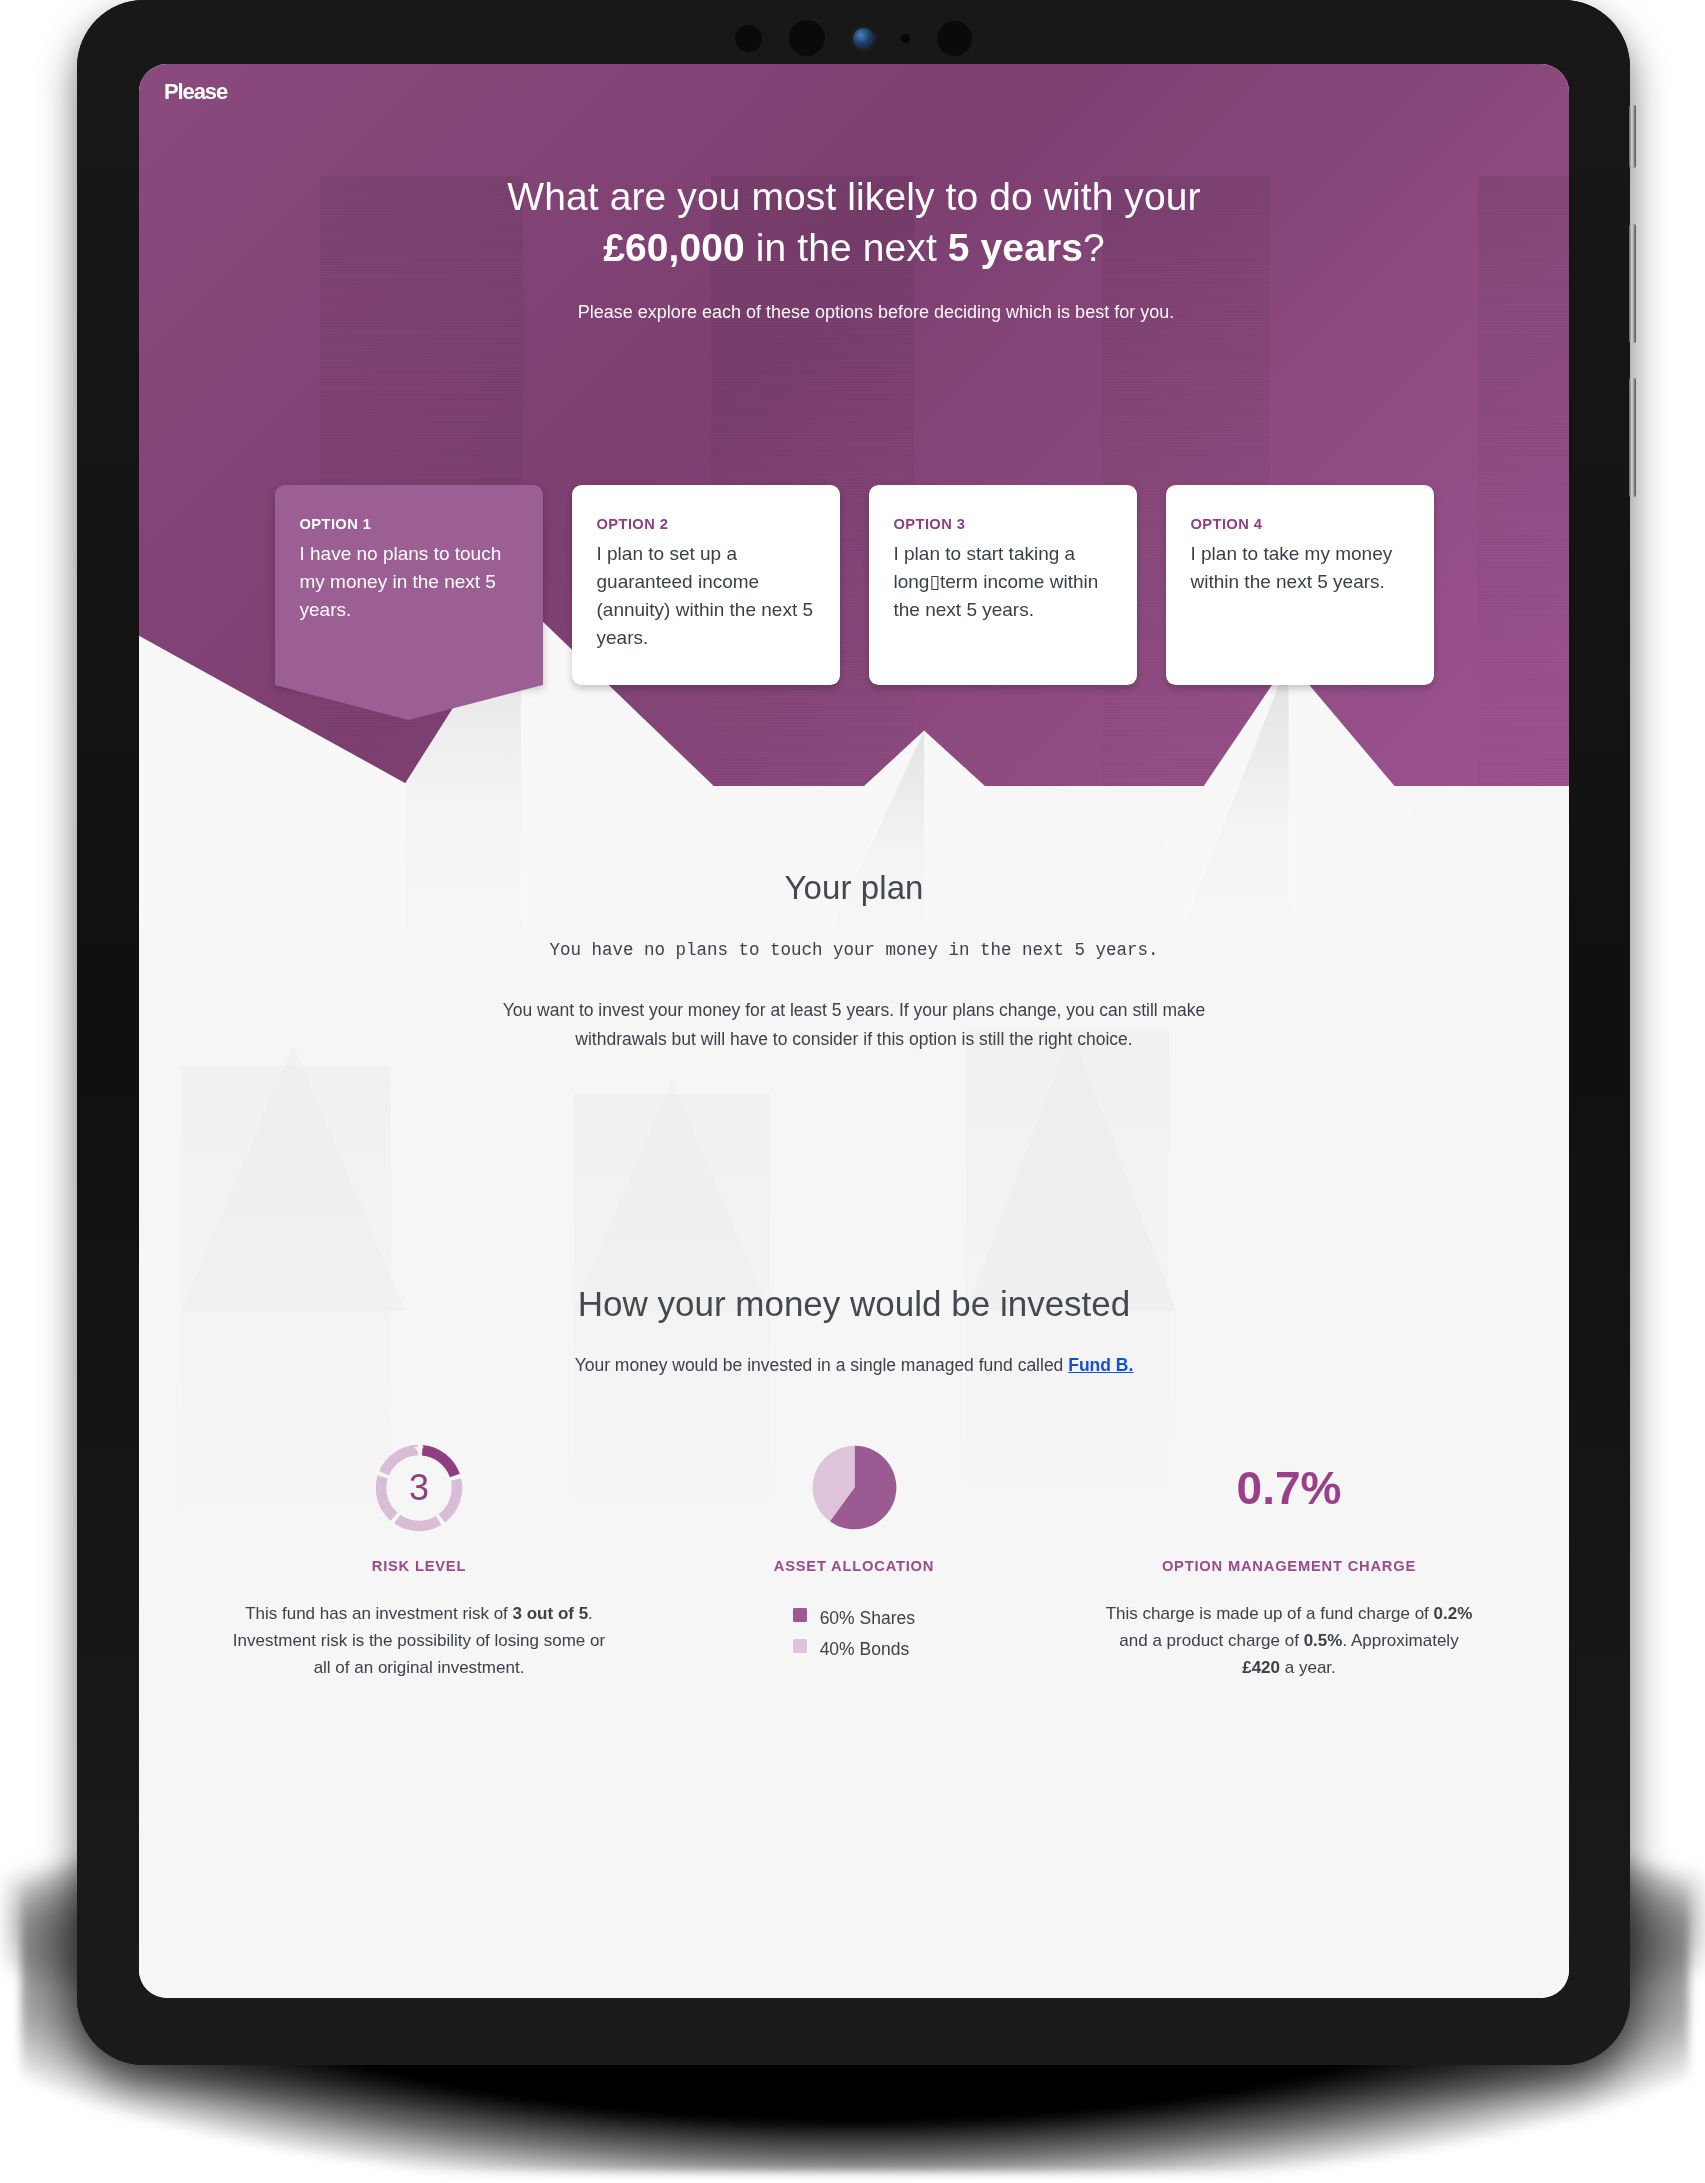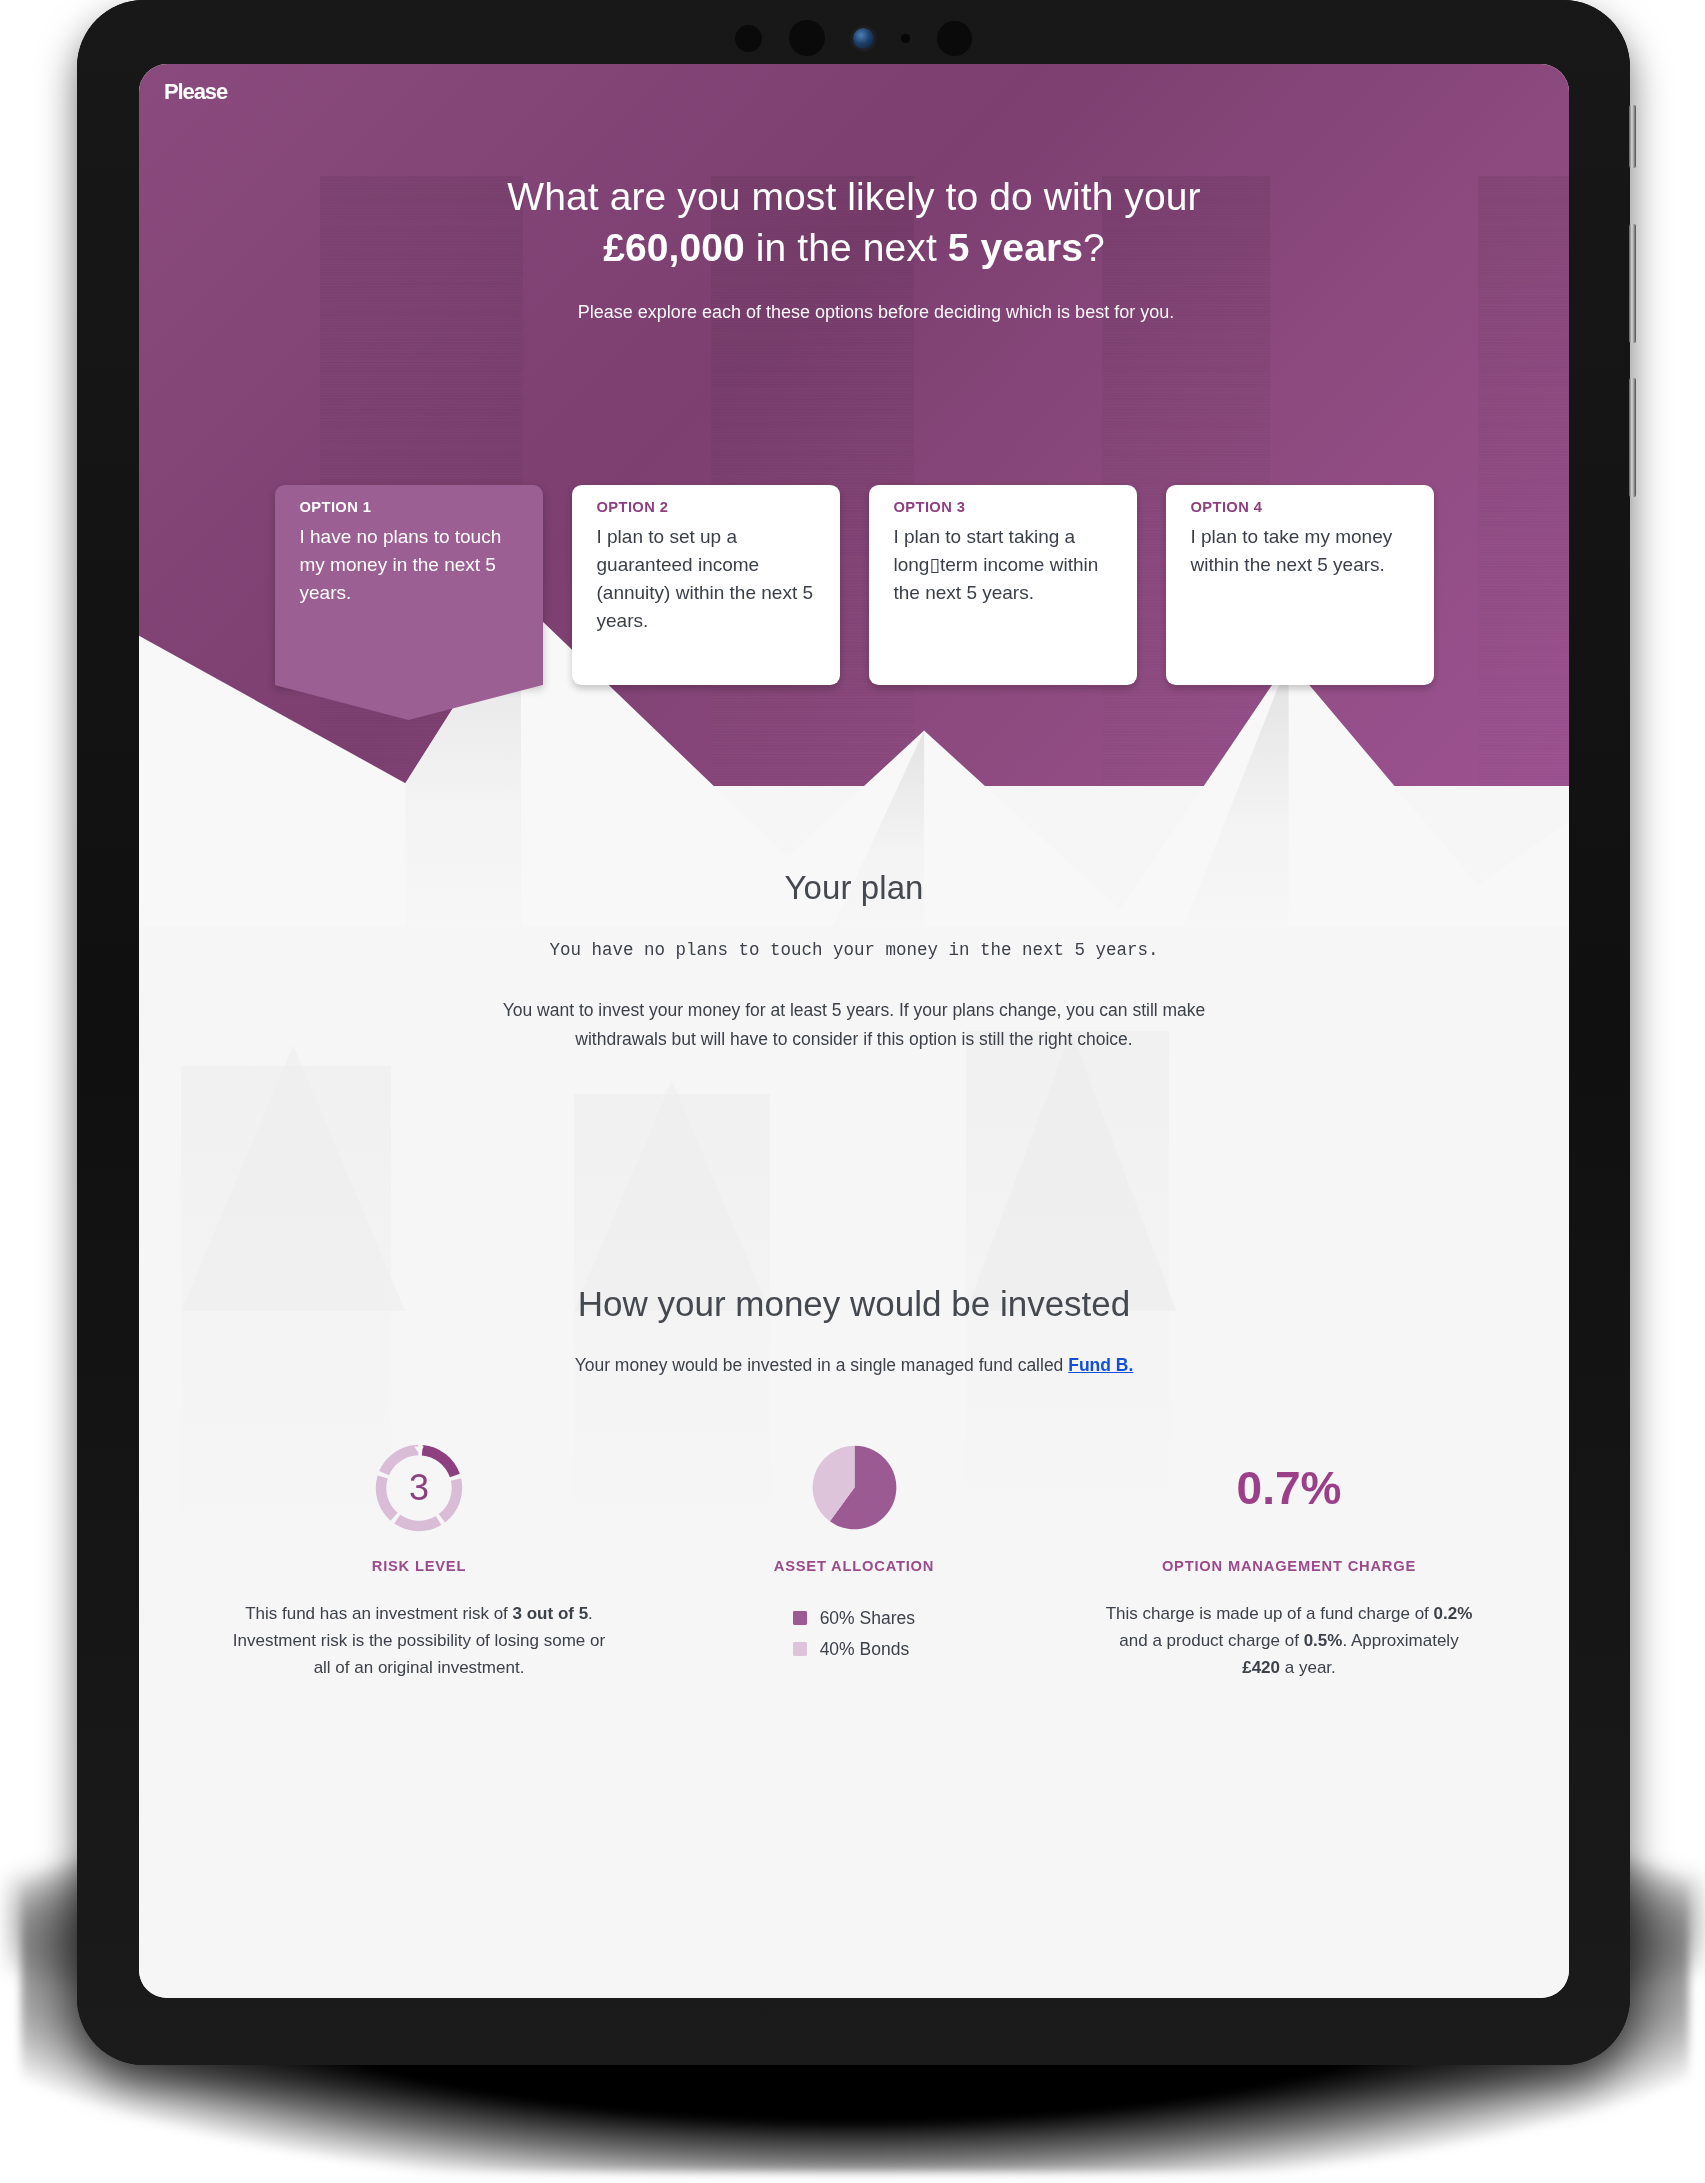--- a/index.html
+++ b/index.html
@@ -97,21 +97,21 @@
     margin-top:28px;font-size:18px;font-weight:400;opacity:.97;padding-left:44px;
   }
 
   
   #options{
     position:absolute;z-index:6;left:0;right:0;top:421px;
     display:flex;justify-content:center;gap:29px;
   }
   .opt-wrap{width:268px;position:relative;}
   .opt-card{
-    position:relative;border-radius:9.8px;padding:14px 25px 21px;
+    position:relative;border-radius:9.8px;padding:31px 25px 21px;
     height:200px;background:#ffffff;
     box-shadow:0 3.5px 7px rgba(0,0,0,.20);
   }
   .opt-kicker{
     font-size:14.7px;font-weight:700;letter-spacing:0.4px;color:#8e3f80;
     margin-bottom:8.4px;
   }
   .opt-text{
     font-size:19px;font-weight:400;color:#3a3f4a;line-height:1.46;
   }
@@ -185,21 +185,21 @@
     font-size:36px;font-weight:400;color:#8e3f80;
   }
 
   
   #alloc-pie{width:93px;height:93px;}
 
   
   #alloc-legend{
     margin-top:24px;display:inline-block;text-align:left;
   }
-  .legend-row{display:flex;align-items:center;gap:12.6px;margin:9.8px 0;}
+  .legend-row{display:flex;gap:12.6px;margin:9.8px 0;}
   .legend-swatch{width:14px;height:14px;border-radius:1.4px;flex:0 0 auto;}
   .legend-text{font-size:17.5px;color:#3d4149;}
 
   #charge-value{
     font-size:46px;font-weight:700;color:#9b3f89;line-height:1;
     display:flex;align-items:center;justify-content:center;height:100%;
   }
 </style>
 </head>
 <body>

